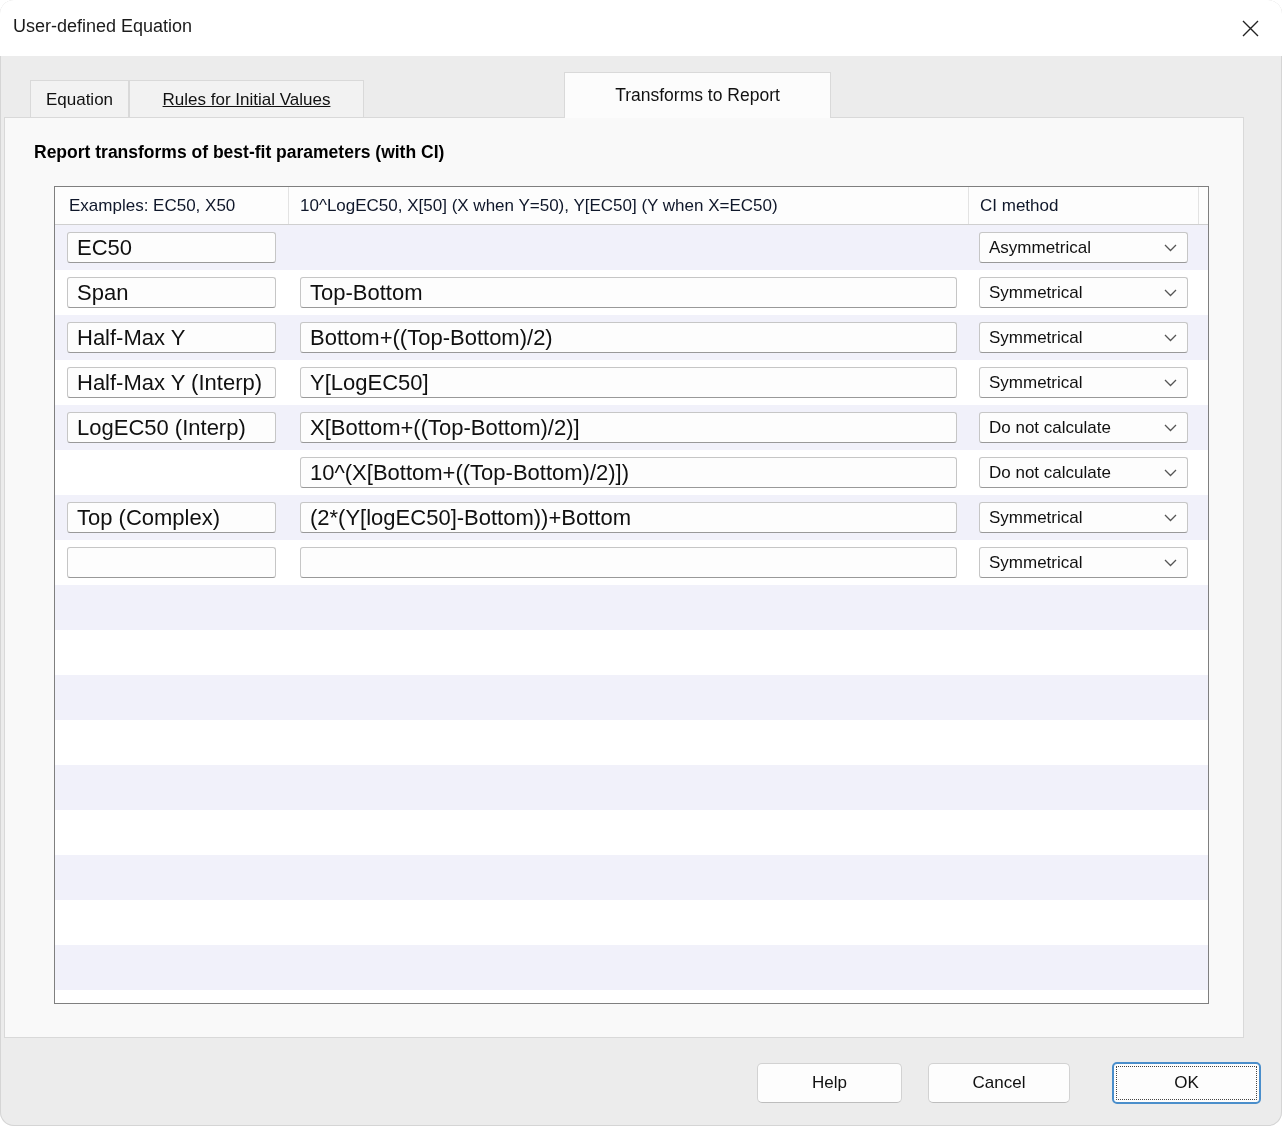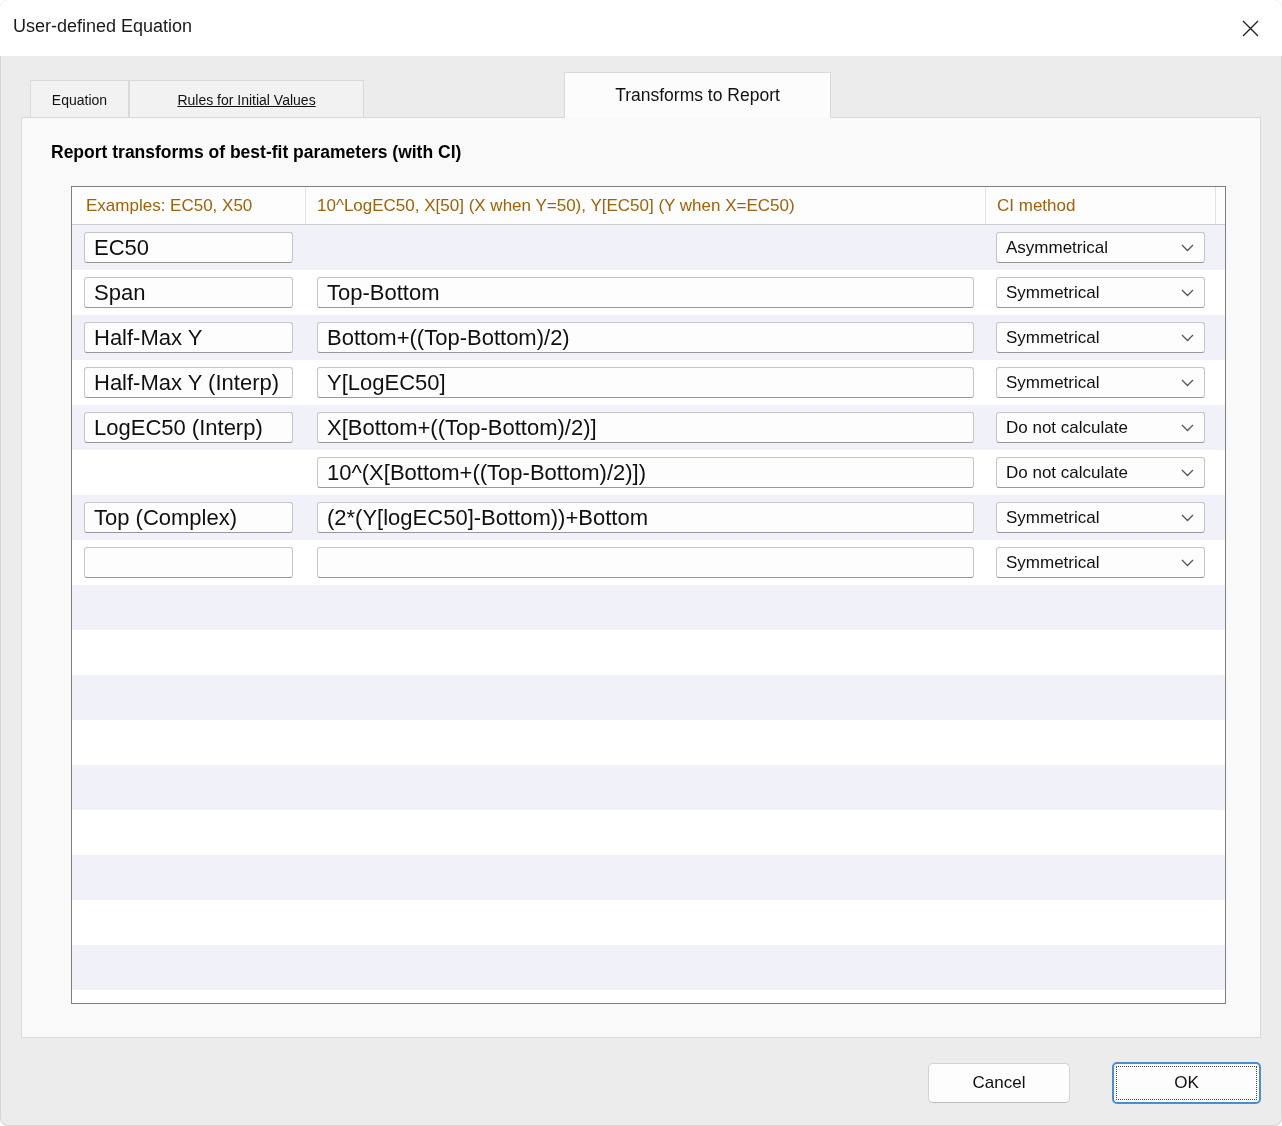--- a/index.html
+++ b/index.html
@@ -1,49 +1,49 @@
 <!DOCTYPE html>
 <html><head>
 <meta charset="utf-8">
 <style>
   * { margin:0; padding:0; box-sizing:border-box; }
   html,body { background:#ffffff; }
   body { font-family:"Liberation Sans", sans-serif; color:#111; }
 
   .dialog { position:relative; width:1282px; height:1126px; background:#ececec;
-            border-radius:8px; overflow:hidden; box-shadow:0 0 0 1px #d5d5d5 inset; }
+            border-radius:14px; overflow:hidden; box-shadow:0 0 0 1px #d5d5d5 inset; }
 
   
   .titlebar { position:absolute; left:0; top:0; width:100%; height:56px; background:#ffffff; }
   .title { position:absolute; left:13px; top:16px; font-size:18px; color:#1b1b1b; }
   .close-btn { position:absolute; right:14px; top:10px; width:36px; height:36px;
                display:flex; align-items:center; justify-content:center; cursor:pointer; }
 
   
   .tab { position:absolute; top:80px; height:38px; background:#f2f2f2;
          border:1px solid #d9d9d9; border-bottom:none; display:flex; align-items:center;
-         justify-content:center; font-size:14px; z-index:1; cursor:pointer; }
+         justify-content:center; font-size:17px; z-index:1; cursor:pointer; }
   .tab.active { top:72px; height:46px; background:#fcfcfc; z-index:3; font-size:17.5px; }
   #tab-0 { left:30px;  width:99px;  }
   #tab-1 { left:129px; width:235px;text-decoration:underline; }
   #tab-2 { left:363px; width:201px;margin-top:37px; }
   #tab-3 { left:564px; width:267px; }
 
   
-  .page { position:absolute; left:21px; top:117px; width:1240px; height:921px;
+  .page { position:absolute; left:4px; top:117px; width:1240px; height:921px;
           background:#f9f9f9; border:1px solid #d9d9d9; z-index:2; }
 
   .heading { position:absolute; left:29px; top:24px; font-size:17.5px; font-weight:bold; color:#000; }
 
   
   .table { position:absolute; left:49px; top:68px; width:1155px; height:818px;
            background:#ffffff; border:1px solid #7f7f7f; overflow:hidden; }
   .thead { position:relative; height:38px; background:#fdfdfd; border-bottom:1px solid #cfcfcf; }
   .th { position:absolute; top:0; height:38px; display:flex; align-items:center;
-        font-size:17px; color:#a16207; white-space:nowrap; }
+        font-size:17px; color:#0f172a; white-space:nowrap; }
   .th-name { left:14px; }
   .th-transform { left:245px; }
   .th-ci { left:925px; }
   .vsep { position:absolute; top:0; bottom:0; width:1px; background:#e3e3e3; }
   .vsep.s1 { left:233px; } .vsep.s2 { left:913px; } .vsep.s3 { left:1143px; }
 
   .row { position:relative; height:45px; background:#ffffff; }
   .row.odd { background:#f1f1fa; }
 
   .row input { position:absolute; top:7px; height:31px; font-size:22px; color:#101010;
@@ -197,16 +197,17 @@
         <div class="row odd"></div>
         <div class="row"></div>
         <div class="row odd"></div>
         <div class="row"></div>
         <div class="row odd"></div>
         <div class="row"></div>
       </div>
     </div>
   </div>
 
+  <button class="btn" id="btn-help">Help</button>
   <button class="btn" id="btn-cancel">Cancel</button>
   <button class="btn" id="btn-ok">OK</button>
 
 </div>
 
 </body></html>

